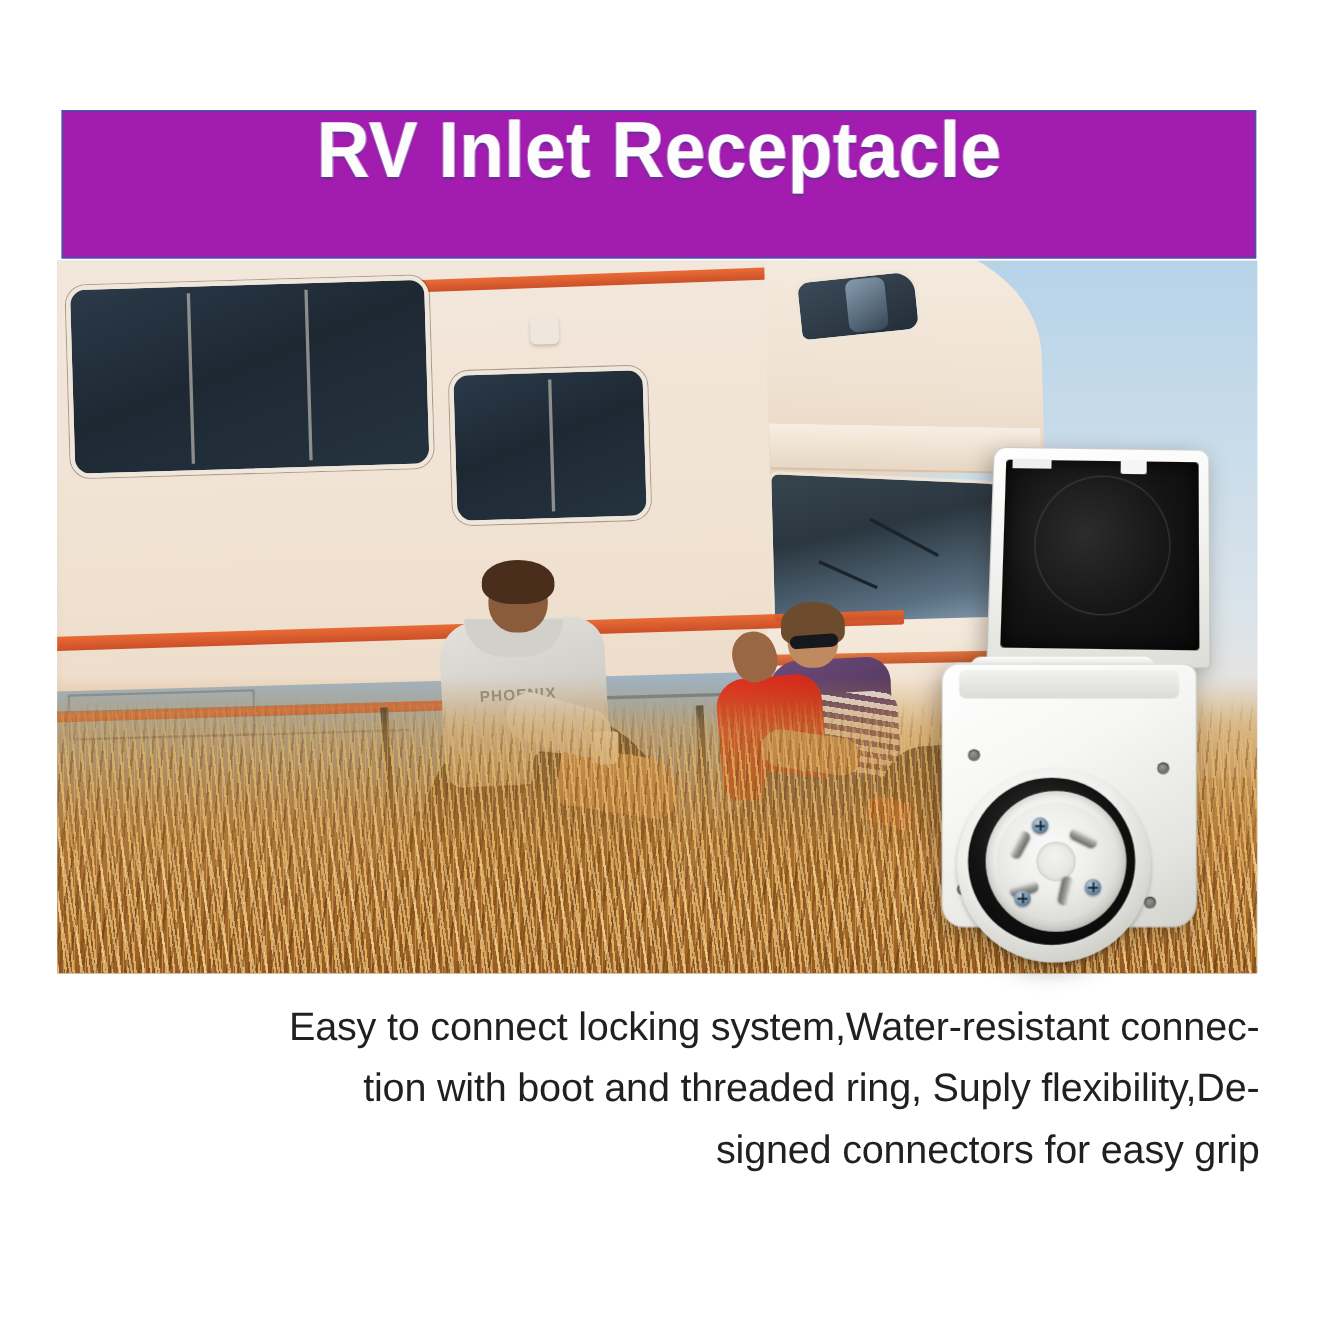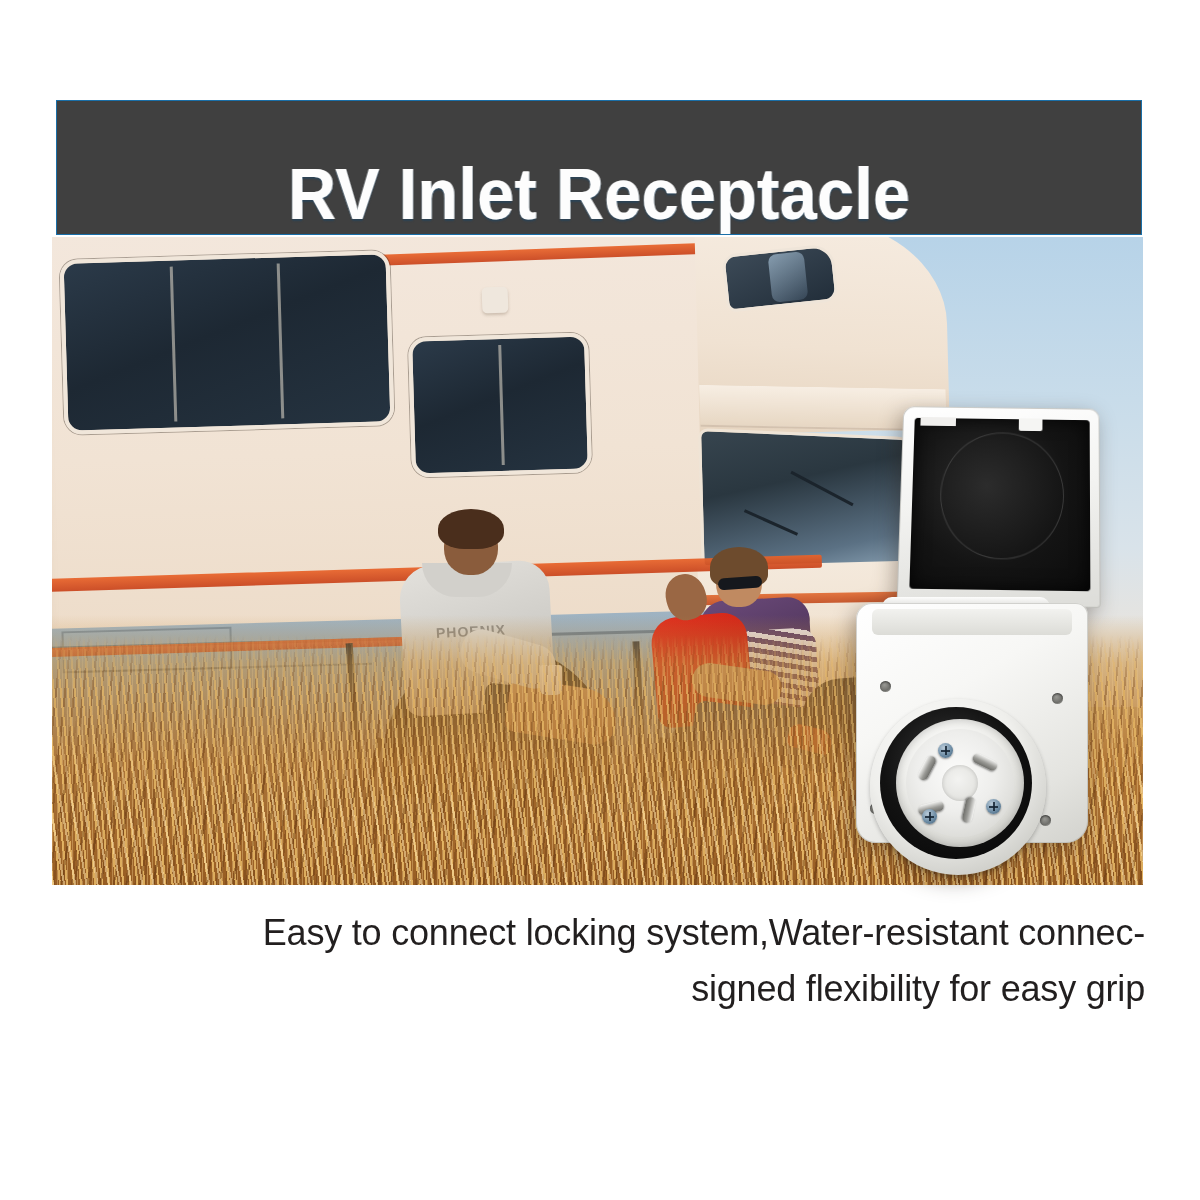--- a/index.html
+++ b/index.html
@@ -18,24 +18,24 @@
     background: #ffffff;
   }
 
   
   .banner {
     position: absolute;
     left: 56px;
     top: 100px;
     width: 1086px;
     height: 135px;
-    background: #404040;
+    background: #a21caf;
     border: 1px solid #1a6fa8;
     display: flex;
-    align-items: flex-end;
+    align-items: flex-start;
     justify-content: center;
     overflow: hidden;
   }
   .banner-title {
     font-family: "Liberation Sans Narrow", "Liberation Sans", sans-serif;
     font-weight: bold;
     font-size: 72px;
     line-height: 1;
     color: #fdfdfd;
     letter-spacing: 0.5px;
@@ -758,16 +758,17 @@
     <div class="blade b2"></div>
     <div class="blade b3"></div>
     <div class="blade b4"></div>
     <div class="screw s1"></div>
     <div class="screw s2"></div>
     <div class="screw s3"></div>
   </div>
 
   <div class="caption">
     <div>Easy to connect locking system,Water-resistant connec-</div>
-    <div>signed flexibility for easy grip</div>
+    <div>tion with boot and threaded ring, Suply flexibility,De-</div>
+    <div>signed connectors for easy grip</div>
   </div>
 
 </div>
 
 </body></html>

